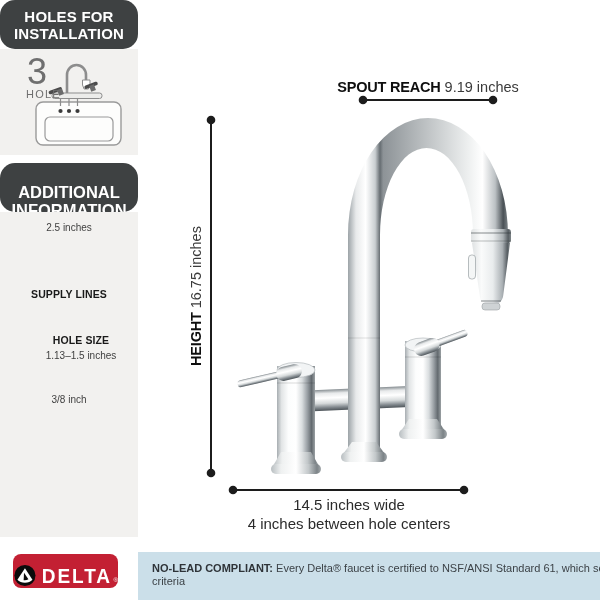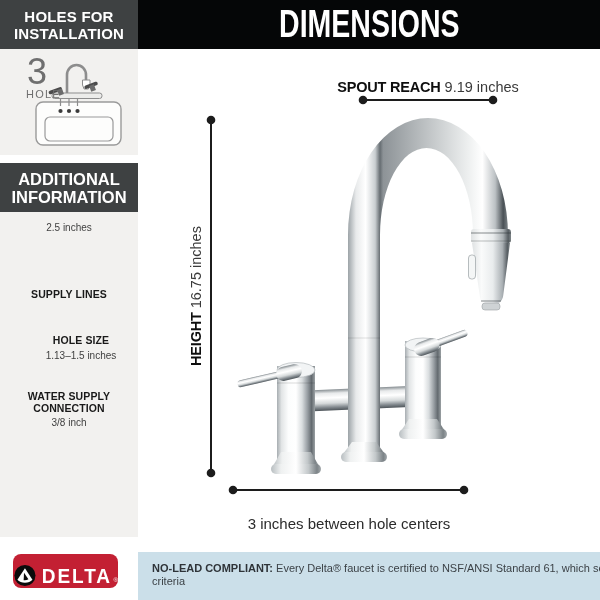--- a/index.html
+++ b/index.html
@@ -1,21 +1,21 @@
 <!DOCTYPE html>
 <html><head>
 <meta charset="utf-8">
 <style>
   html,body{margin:0;padding:0;background:#ffffff;}
   .page{
     position:relative;width:600px;height:600px;overflow:hidden;background:#ffffff;
     font-family:"Liberation Sans","DejaVu Sans",sans-serif;
     -webkit-font-smoothing:antialiased;
   }
-  .prewrap{white-space:pre-line;}
+  .prewrap{white-space:pre-line;border-radius:15px;}
   
   .hdr-left{
     position:absolute;left:0;top:0;width:138px;height:49px;background:#3e4142;
     color:#fff;text-align:center;font-weight:bold;font-size:15px;line-height:17px;
     padding-top:8px;box-sizing:border-box;letter-spacing:.2px;
   }
   .hdr-main{
     position:absolute;left:138px;top:0;width:462px;height:49px;background:#050607;
     display:flex;align-items:center;justify-content:center;
   }
@@ -24,21 +24,21 @@
     display:inline-block;transform:scaleX(.75);
   }
   
   .icon-box{position:absolute;left:0;top:49px;width:138px;height:106px;background:#f2f1ef;}
   .hole-count{position:absolute;left:27px;top:2px;font-size:36px;font-weight:300;color:#6f6f6f;}
   .hole-label{position:absolute;left:26px;top:39px;font-size:11px;letter-spacing:1.2px;color:#6f6f6f;}
   
   .addl-banner{
     position:absolute;left:0;top:163px;width:138px;height:49px;background:#3e4142;
     color:#fff;text-align:center;font-weight:bold;font-size:16.5px;line-height:18px;
-    padding-top:7px;box-sizing:border-box;
+    padding-top:20px;box-sizing:border-box;
   }
   .sidebar-bg{position:absolute;left:0;top:212px;width:138px;height:325px;background:#f2f1ef;}
   .spec{position:absolute;left:0;width:138px;text-align:center;}
   .spec .lbl{font-weight:bold;font-size:10.5px;line-height:11.5px;color:#191919;letter-spacing:.1px;}
   .spec .val{font-size:10px;color:#3f3f3f;margin-top:3px;}
   .spec1{top:219px;} .spec2{top:289px;} .spec3{top:335px;padding-left:12px;} .spec4{top:391px;}
   
   .svg-layer{position:absolute;left:0;top:0;width:600px;height:600px;z-index:1;}
   .dim-label{position:absolute;z-index:2;white-space:nowrap;font-size:14.5px;color:#3a3a3a;}
   .dim-label .b{font-weight:bold;color:#0e0e0e;letter-spacing:-.2px;}
@@ -62,23 +62,20 @@
   }
   .footer-note .b{font-weight:bold;color:#2e3338;}
 </style>
 </head>
 <body>
 
 <div class="page">
 
   <div class="hdr-left prewrap">HOLES FOR
 INSTALLATION</div>
-  <div class="hdr-main">
-    <span>DIMENSIONS</span>
-  </div>
 
   <div class="icon-box">
     <div class="hole-count">3</div>
     <div class="hole-label">HOLE</div>
     <svg width="138" height="106" viewBox="0 0 138 106">
 
       <rect x="36" y="53" width="85" height="43" rx="7" fill="#fdfdfc" stroke="#9a9a9a" stroke-width="1.4"></rect>
       <rect x="45" y="68" width="68" height="24" rx="5" fill="none" stroke="#9a9a9a" stroke-width="1.2"></rect>
       <circle cx="60.5" cy="62" r="2.1" fill="#3a3a3a"></circle>
       <circle cx="69" cy="62" r="2.1" fill="#3a3a3a"></circle>
@@ -111,22 +108,20 @@
     <div class="val">2.5 inches</div>
   </div>
   <div class="spec spec2">
     <div class="lbl prewrap">SUPPLY LINES</div>
   </div>
   <div class="spec spec3">
     <div class="lbl prewrap">HOLE SIZE</div>
     <div class="val">1.13–1.5 inches</div>
   </div>
   <div class="spec spec4">
-    <div class="lbl prewrap">WATER SUPPLY
-CONNECTION</div>
     <div class="val">3/8 inch</div>
   </div>
 
   <svg class="svg-layer" viewBox="0 0 600 600">
     <defs>
       <linearGradient id="gV" x1="0" y1="0" x2="1" y2="0">
         <stop offset="0" stop-color="#a7adb1"></stop>
           <stop offset=".12" stop-color="#e2e5e6"></stop>
         <stop offset=".30" stop-color="#fcfdfd"></stop>
           <stop offset=".50" stop-color="#ffffff"></stop>
@@ -237,21 +232,22 @@
   </svg>
 
   <div class="dim-label spout-label">
     <span class="b">SPOUT REACH</span>
     <span>9.19 inches</span>
   </div>
   <div class="dim-label height-label">
     <span class="b">HEIGHT</span>
     <span>16.75 inches</span>
   </div>
-  <div class="centers-note">3 inches between hole centers</div>
+  <div class="width-note">14.5 inches wide</div>
+  <div class="centers-note">4 inches between hole centers</div>
 
   <div class="delta-logo">
     <svg width="25" height="25" viewBox="0 0 26 26">
       <circle cx="13" cy="13" r="11.5" fill="#0b0b0b"></circle>
       <path d="M13 5.2 L21.2 17.6 Q18.2 20.8 13 20.8 Q7.8 20.8 4.8 17.6 Z" fill="#ffffff"></path>
       <path d="M12 10 L16.8 17.2 Q14.6 18.6 11.6 18.2 Z" fill="#0b0b0b"></path>
     </svg>
     <span class="delta-word">DELTA</span>
     <span class="delta-reg">®</span>
   </div>

